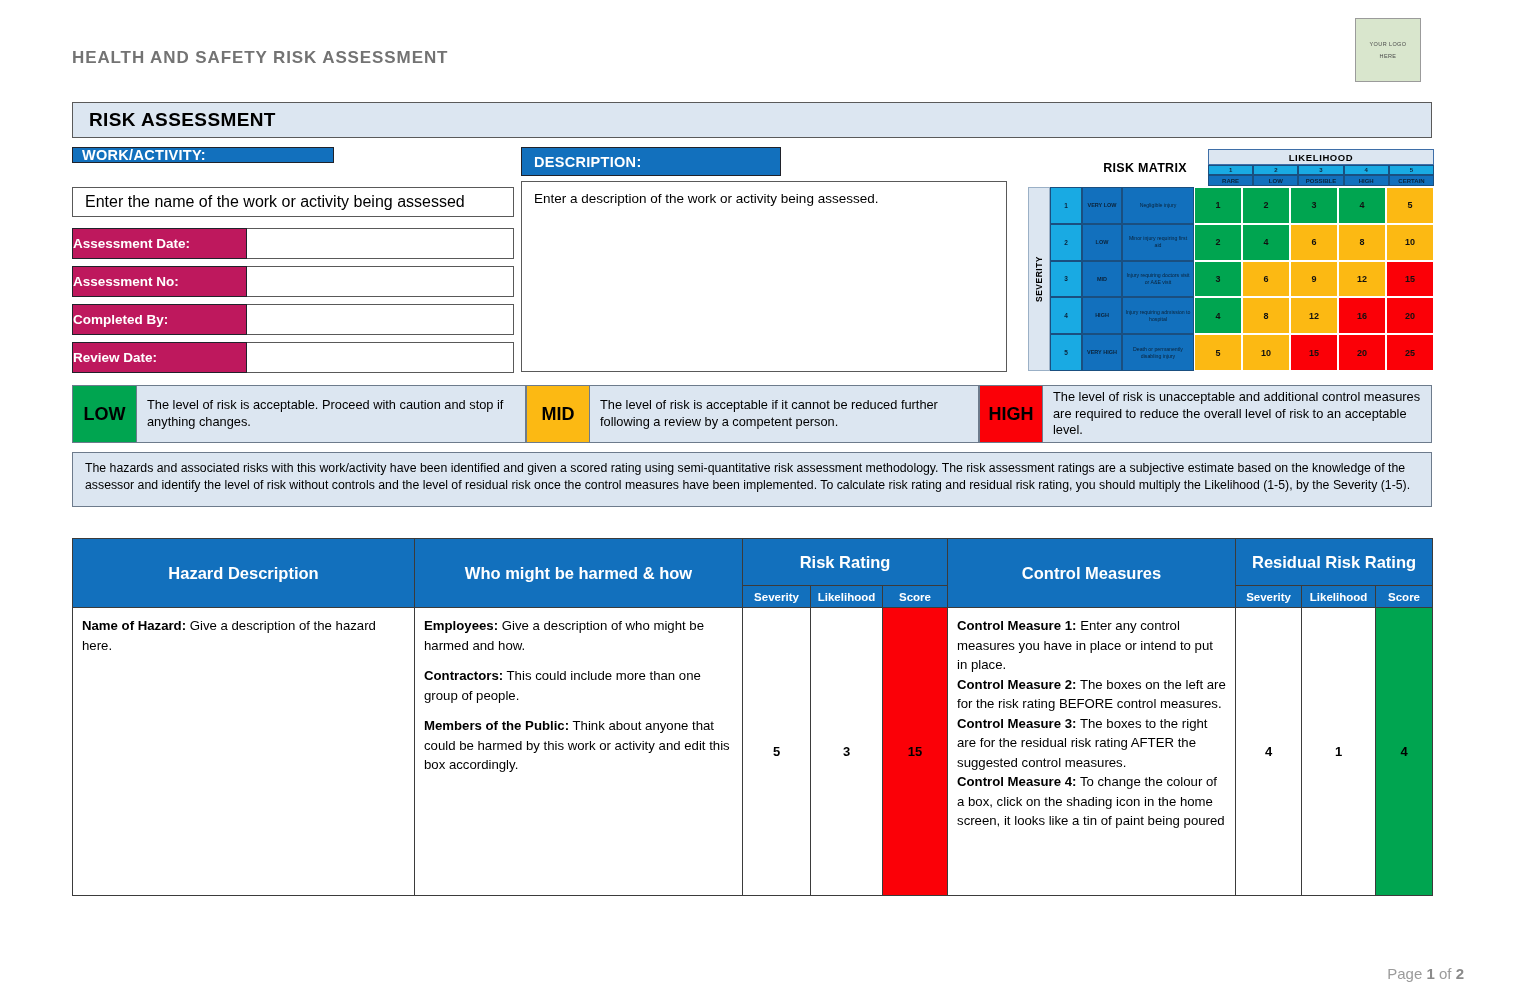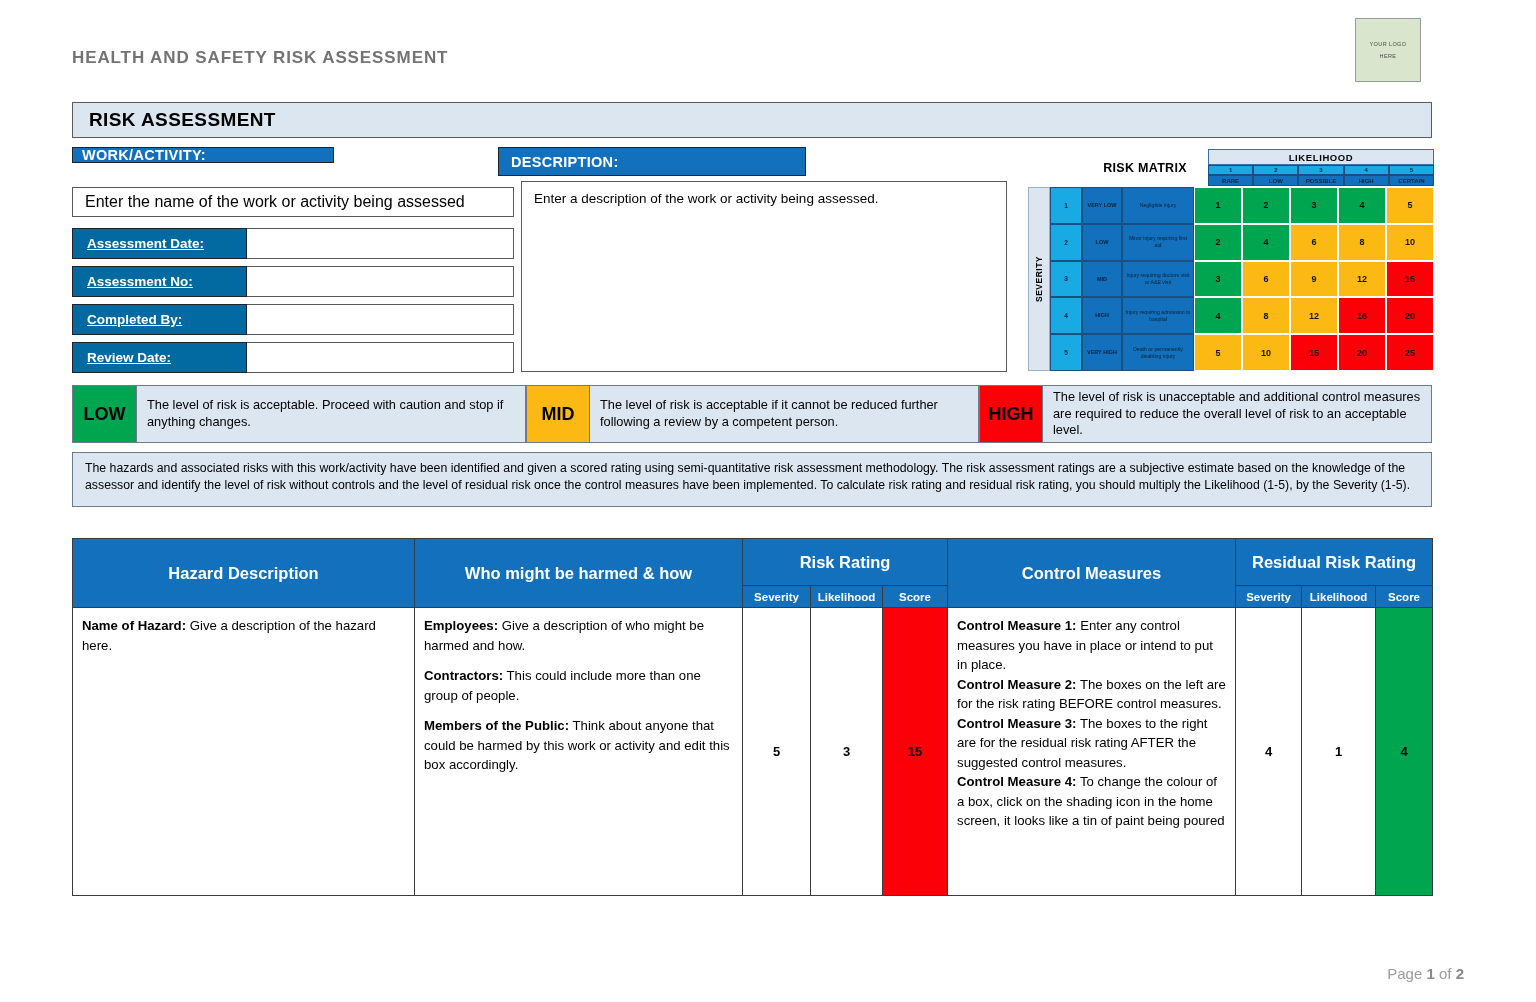--- a/index.html
+++ b/index.html
@@ -75,21 +75,21 @@
     box-sizing: border-box;
     color: #fff;
     font-size: 14.5px;
     font-weight: bold;
     letter-spacing: .3px;
     display: flex;
     align-items: center;
     padding-left: 12px;
   }
   .wa-label { left: 72px; top: 147px; width: 262px; height: 16px; padding-left: 9px; }
-  .desc-label { left: 498px; top: 147px; width: 308px; height: 29px; }
+  .desc-label { left: 521px; top: 147px; width: 260px; height: 29px; }
 
   .wa-input {
     position: absolute;
     left: 72px; top: 187px; width: 442px; height: 30px;
     background: #fff;
     border: 1.2px solid #595959;
     box-sizing: border-box;
     display: flex;
     align-items: center;
     padding-left: 12px;
@@ -106,30 +106,28 @@
   }
 
   .field-row {
     position: absolute;
     left: 72px;
     width: 442px; height: 31px;
     display: flex;
   }
   .field-row .fl {
     width: 175px;
-    background: #0369a1;
+    background: #be185d;
     border: 1.2px solid #20222a;
     box-sizing: border-box;
     color: #fff;
     font-size: 13.5px;
     font-weight: bold;
     display: flex;
     align-items: center;
-    padding-left: 14px;
-    text-decoration: underline;
   }
   .field-row .fv {
     flex: 1;
     background: #fff;
     border: 1.2px solid #595959;
     border-left: none;
     box-sizing: border-box;
   }
 
   

